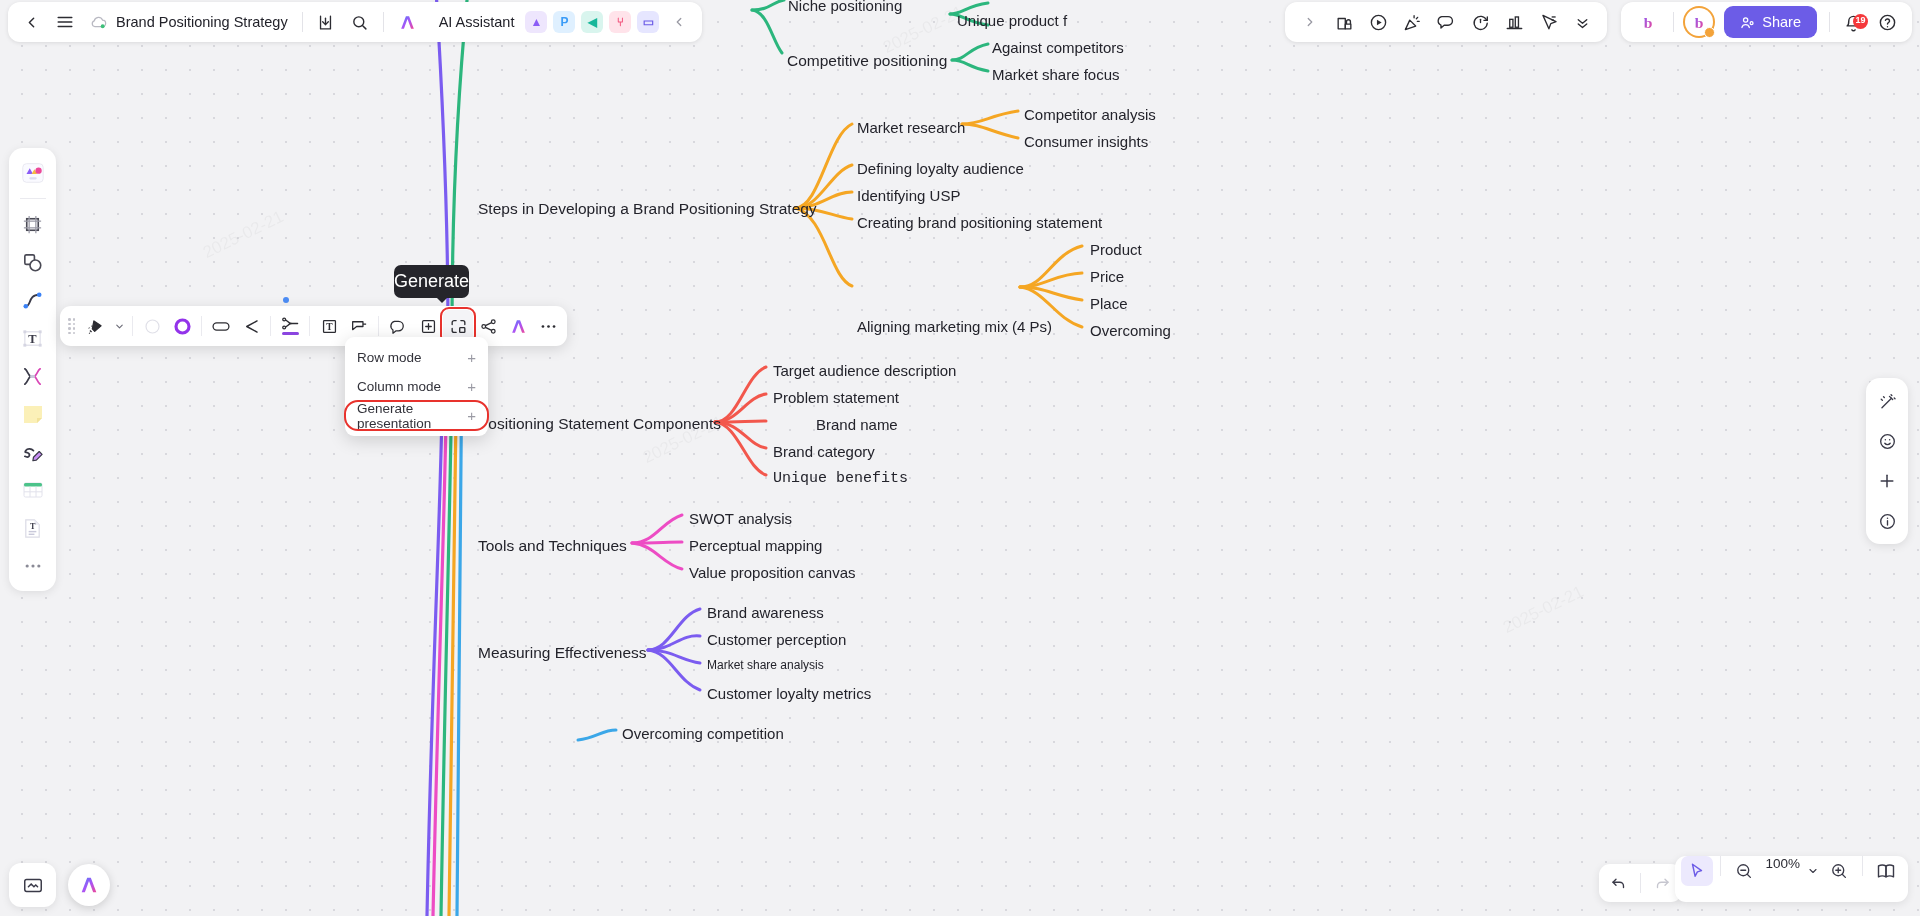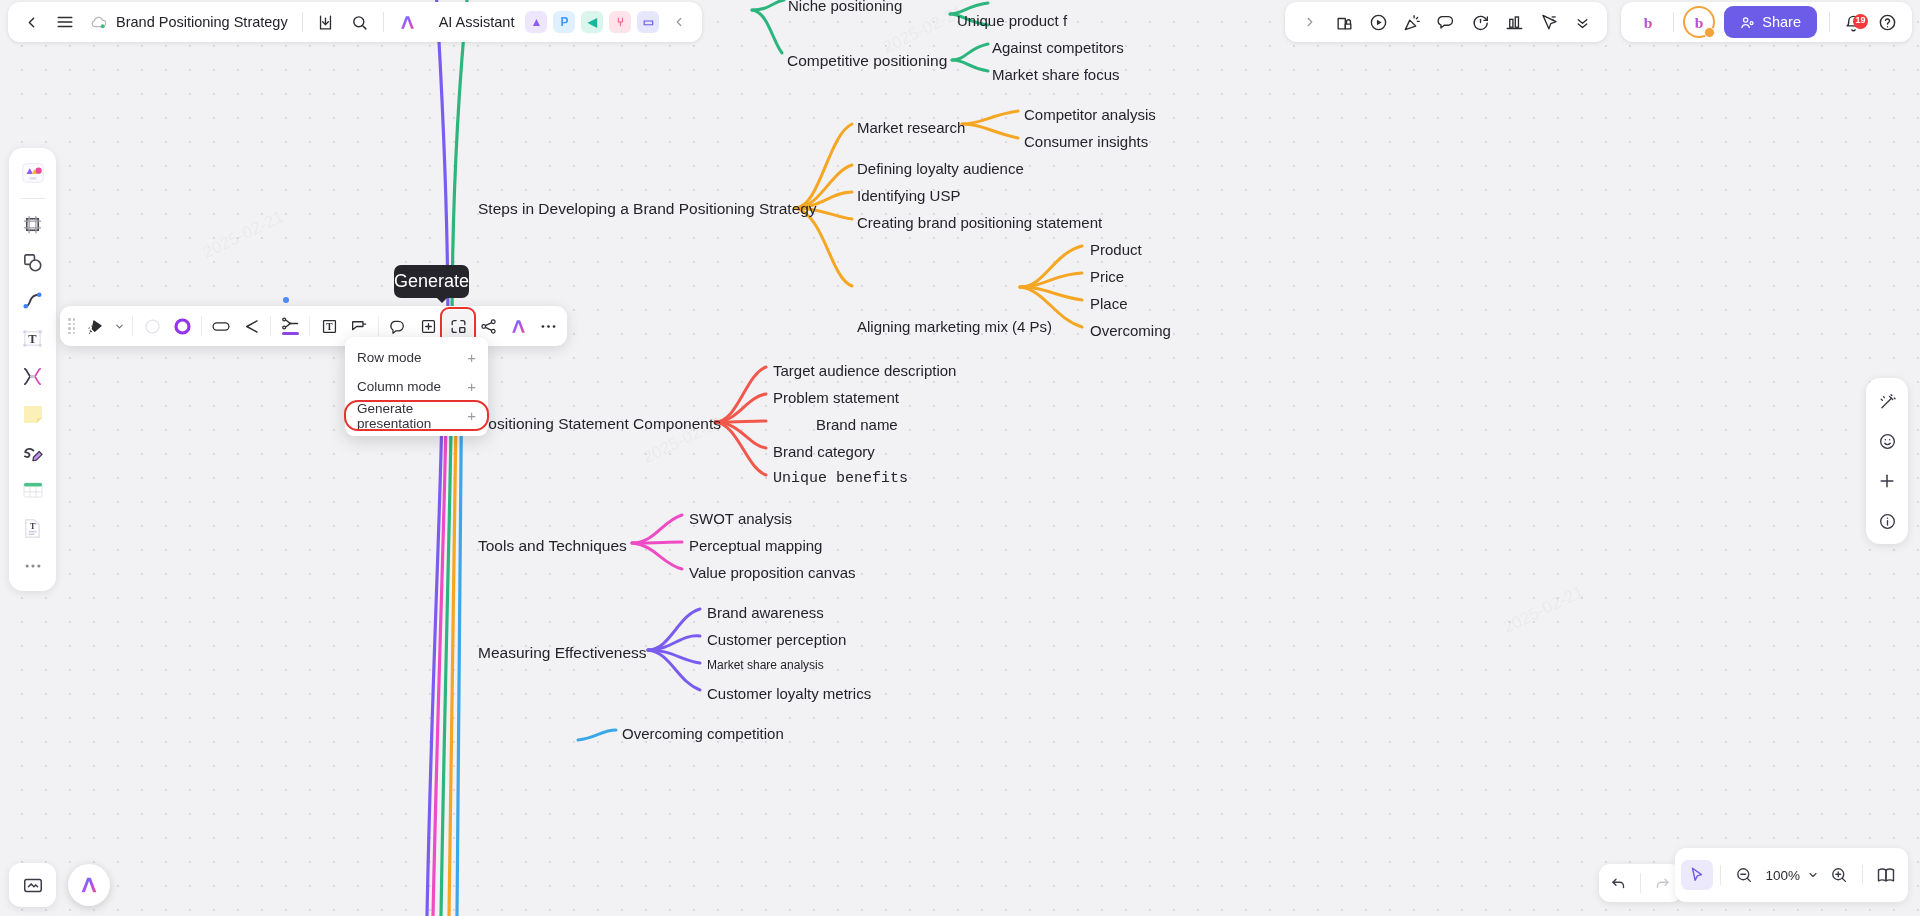--- a/index.html
+++ b/index.html
@@ -118,23 +118,23 @@
   }
   .rp-btn{width:32px;height:32px;display:flex;align-items:center;justify-content:center;border-radius:8px;cursor:pointer;}
 
   
   .undo-group{
     position:absolute;right:238px;bottom:14px;height:38px;background:#fff;
     border-radius:11px;box-shadow:0 2px 8px rgba(0,0,0,.09);
     display:flex;align-items:center;padding:0 4px;z-index:30;
   }
   .zoom-group{
-    position:absolute;right:12px;bottom:14px;height:54px;background:#fff;
+    position:absolute;right:12px;bottom:14px;height:46px;background:#fff;
     border-radius:11px;box-shadow:0 2px 8px rgba(0,0,0,.09);
-    display:flex;align-items:center;padding:0 6px;gap:2px;z-index:30;
+    display:flex;padding:0 6px;gap:2px;z-index:30;
   }
   .zg-btn{width:32px;height:30px;display:flex;align-items:center;justify-content:center;border-radius:7px;cursor:pointer;}
   .zg-btn.active{background:#ece9fd;}
   .zoom-val{font-size:13.5px;color:#2b2b33;padding:0 3px;cursor:pointer;}
   .vsep{width:1px;height:20px;background:#e7e7ec;margin:0 5px;}
 
   
   .shape-bar{
     position:absolute;left:60px;top:306px;height:40px;background:#fff;
     border-radius:11px;box-shadow:0 3px 14px rgba(0,0,0,.13);

